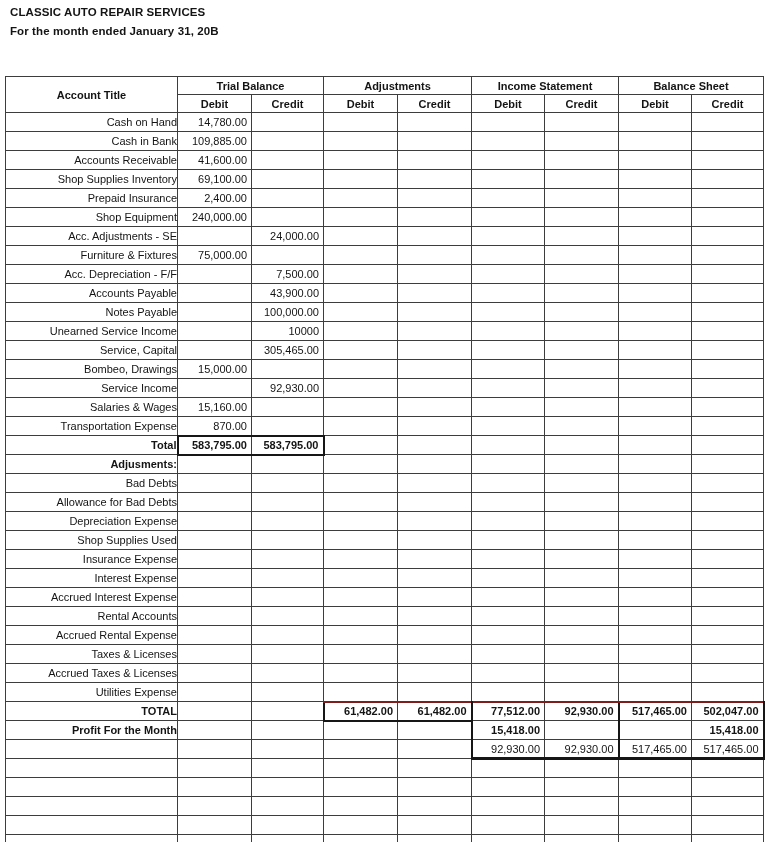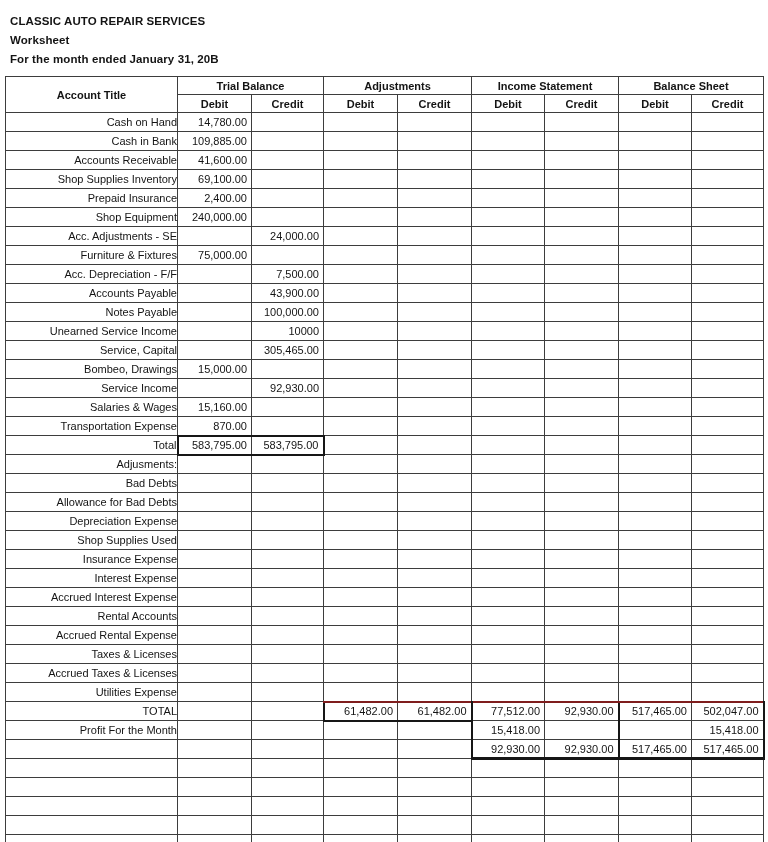--- a/index.html
+++ b/index.html
@@ -7,21 +7,21 @@
   body {
     position: relative;
     width: 768px;
     height: 842px;
     font-family: "Liberation Sans", "DejaVu Sans", sans-serif;
     color: #141414;
     overflow: hidden;
   }
   .titles {
     position: absolute;
-    top: 15px;
+    top: 6px;
     left: 10px;
   }
   .titles div {
     font-size: 11.5px;
     font-weight: bold;
     line-height: 13px;
     margin-bottom: 6px;
     letter-spacing: 0.1px;
   }
   table.ws {
@@ -40,21 +40,21 @@
     white-space: nowrap;
     vertical-align: middle;
   }
   table.ws th {
     font-weight: bold;
     text-align: center;
     height: 18px;
   }
   td.acct { text-align: right; padding-left: 4px; }
   td.num  { text-align: right; padding-right: 4px; }
-  tr.bold td { font-weight: normal; }
+  tr.bold td { font-weight: bold; }
   tr.indent td.acct { padding-left: 24px; }
   
   tr.tb-box td:nth-child(2) { border-top: 2px solid #161616; border-bottom: 2px solid #161616; border-left: 2px solid #161616; }
   tr.tb-box td:nth-child(3) { border-top: 2px solid #161616; border-bottom: 2px solid #161616; border-right: 2px solid #161616; }
   
   tr.totals-top td:nth-child(n+4) { border-top: 2px solid #7f1d1d; }
   tr.totals-top td:nth-child(4) { border-left: 2px solid #161616; border-bottom: 2px solid #161616; }
   tr.totals-top td:nth-child(5) { border-right: 2px solid #161616; border-bottom: 2px solid #161616; }
   tr.totals-top td:nth-child(6),
   tr.totals-mid td:nth-child(6),
@@ -65,21 +65,20 @@
   tr.totals-top td:nth-child(9),
   tr.totals-mid td:nth-child(9),
   tr.totals-bot td:nth-child(9) { border-right: 2px solid #161616; }
   tr.totals-bot td:nth-child(n+6) { border-bottom: 3px solid #161616; }
 </style>
 </head>
 <body>
 
 <div class="titles">
   <div>CLASSIC AUTO REPAIR SERVICES</div>
-  <div>Worksheet</div>
   <div>For the month ended January 31, 20B</div>
 </div>
 
 <table class="ws">
   <colgroup>
     <col style="width:172px">
     <col style="width:74px">
       <col style="width:72px">
     <col style="width:74px">
       <col style="width:74px">

